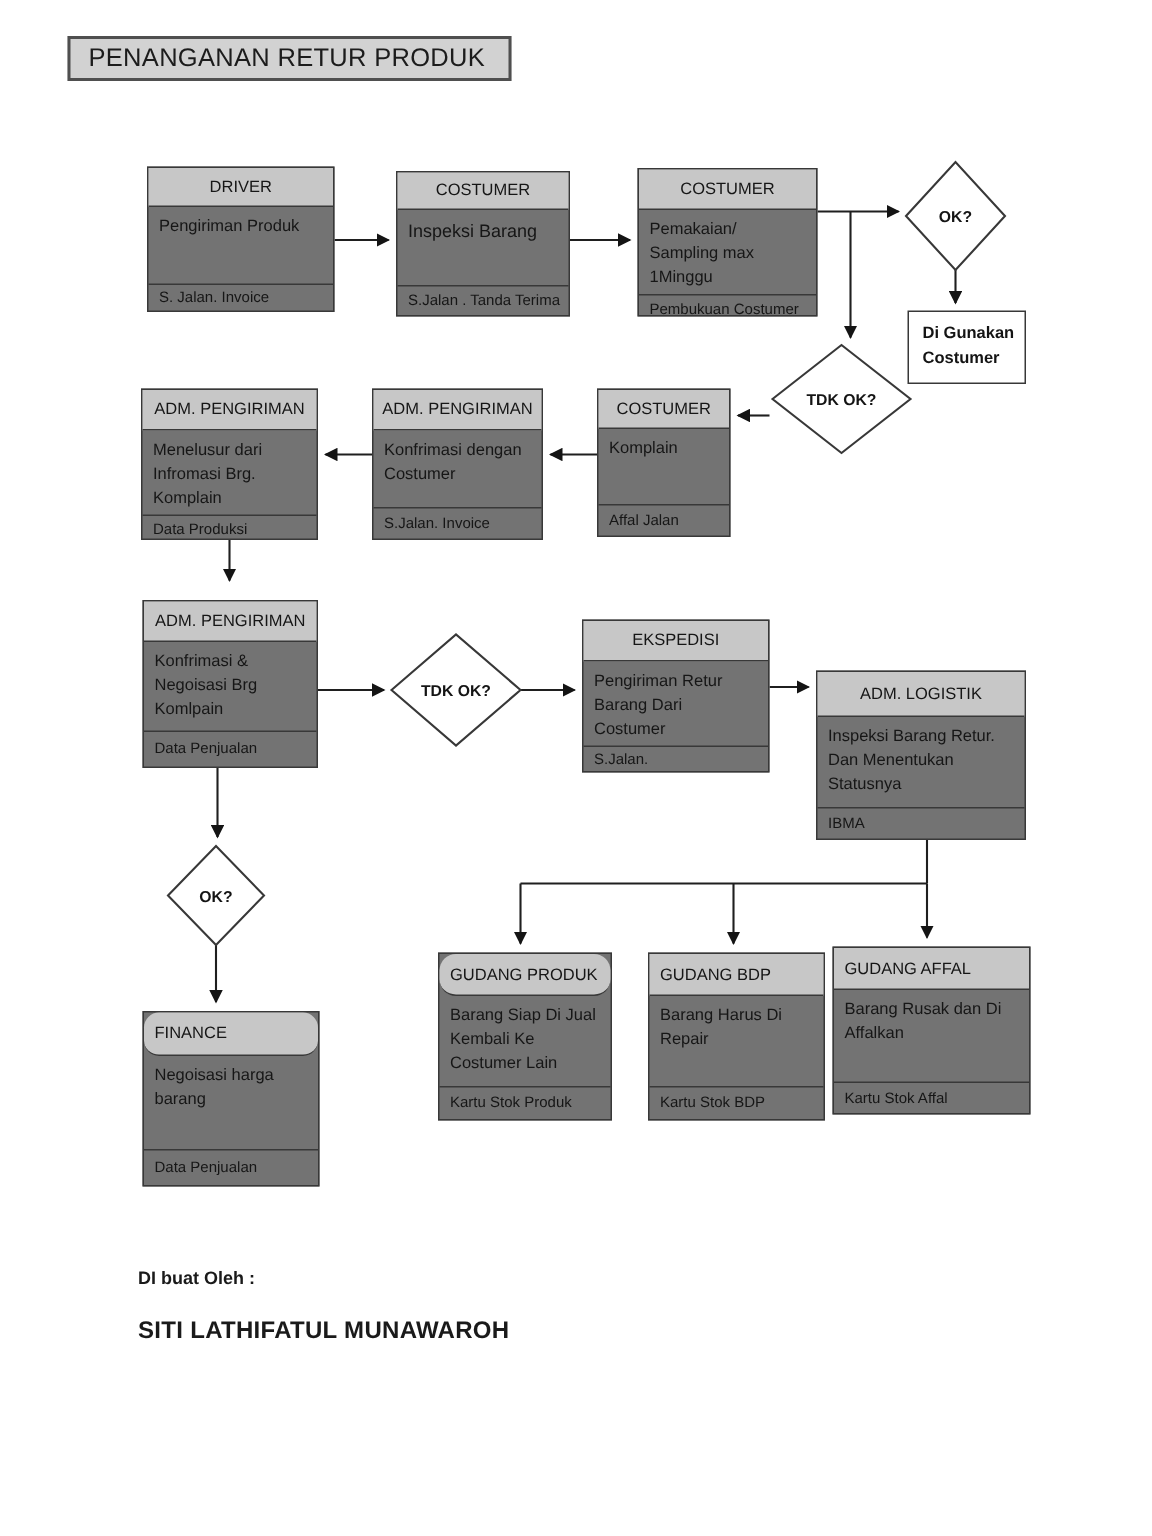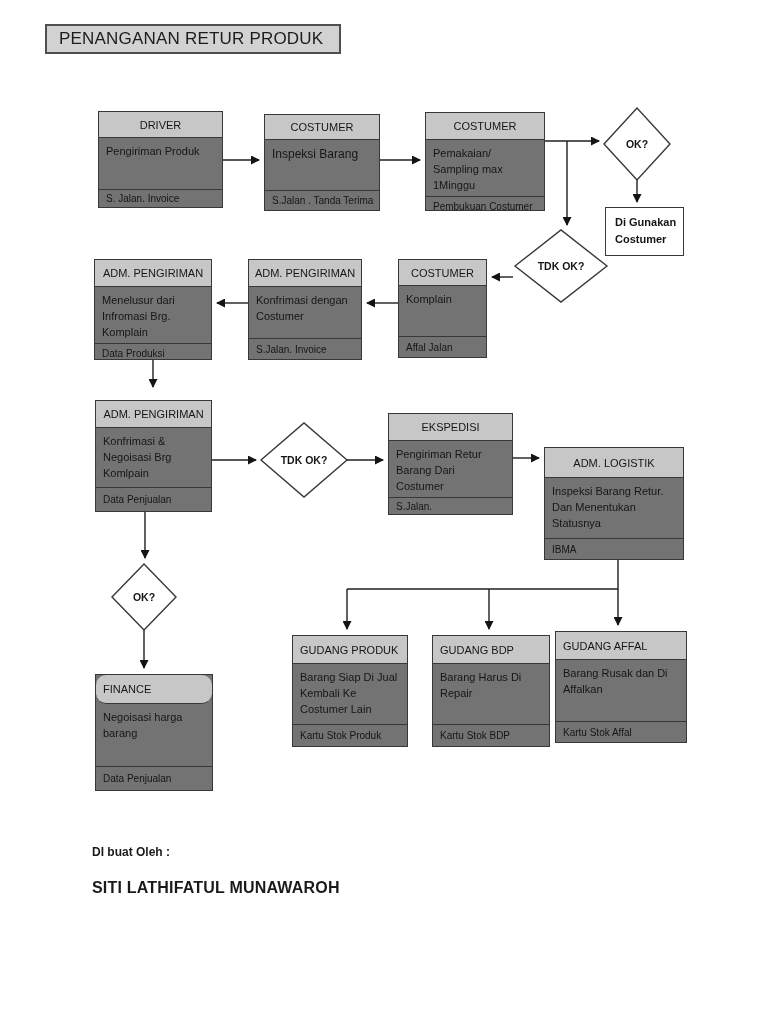--- a/index.html
+++ b/index.html
@@ -143,21 +143,21 @@
     <div class="ft" style="height:19px;">S.Jalan.</div>
   </div>
 
   <div class="box" style="left:544px;top:413px;width:140px;height:113px;margin-top:34px;">
     <div class="hdr" style="height:30px;">ADM. LOGISTIK</div>
     <div class="bd">Inspeksi Barang Retur. Dan Menentukan Statusnya</div>
     <div class="ft" style="height:21px;">IBMA</div>
   </div>
 
   <div class="box" style="left:292px;top:635px;width:116px;height:112px;">
-    <div class="hdr left" style="height:28px;">GUDANG PRODUK</div>
+    <div class="hdr left" style="height:28px;border-radius:11px;">GUDANG PRODUK</div>
     <div class="bd">Barang Siap Di Jual Kembali Ke Costumer Lain</div>
     <div class="ft" style="height:22px;">Kartu Stok Produk</div>
   </div>
 
   <div class="box" style="left:432px;top:635px;width:118px;height:112px;">
     <div class="hdr left" style="height:28px;">GUDANG BDP</div>
     <div class="bd">Barang Harus Di Repair</div>
     <div class="ft" style="height:22px;">Kartu Stok BDP</div>
   </div>
 

